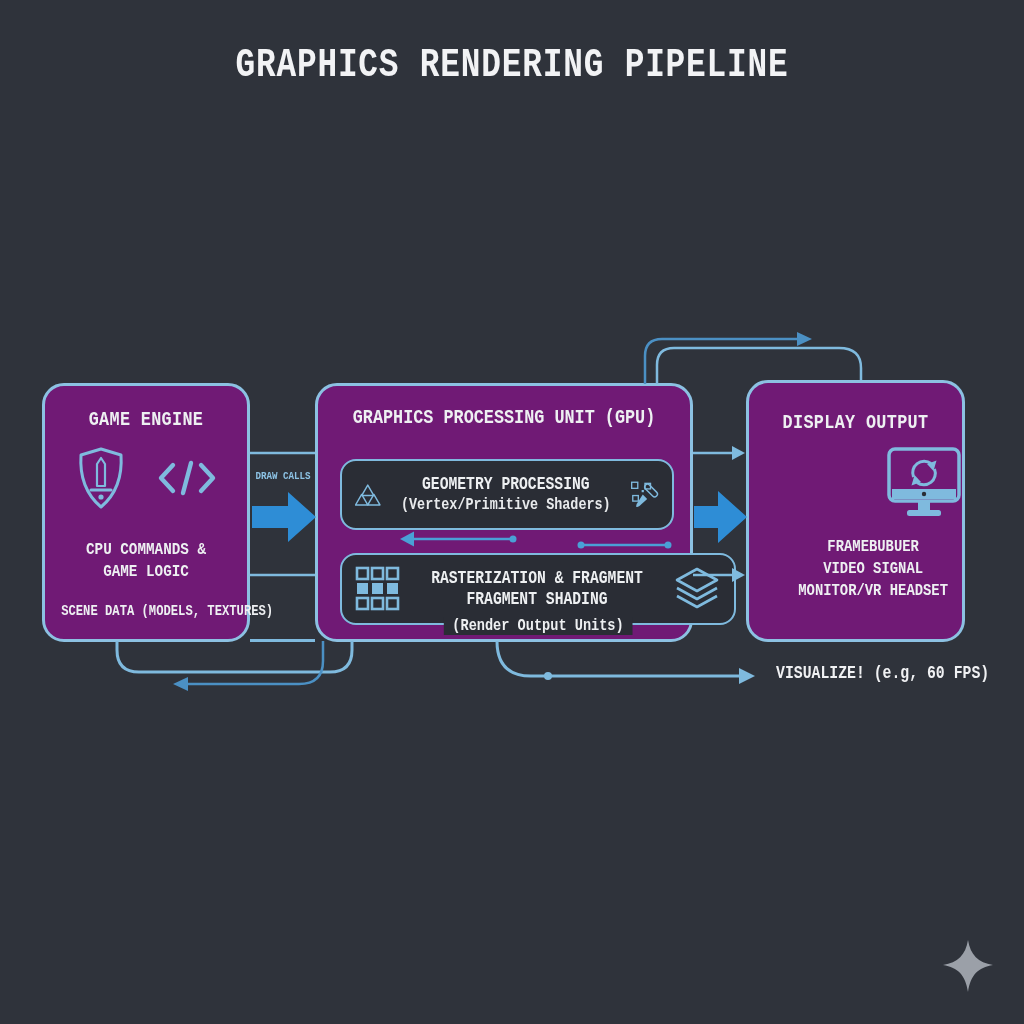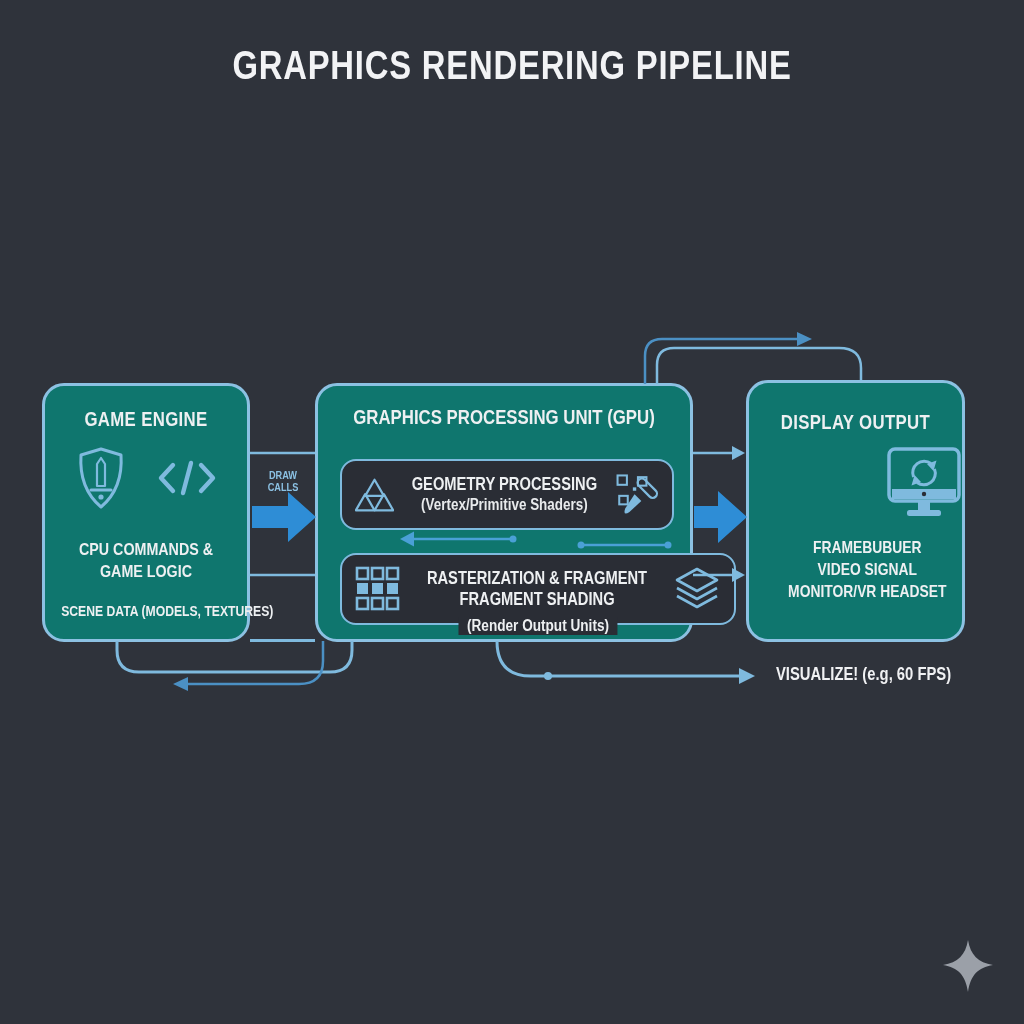--- a/index.html
+++ b/index.html
@@ -1,32 +1,32 @@
 <!DOCTYPE html>
 <html><head>
 <meta charset="utf-8">
 <style>
   html,body{margin:0;padding:0;background:#24272e;}
   .stage{
     position:relative;width:1024px;height:1024px;overflow:hidden;
     background:#2f333b;
-    font-family:Liberation Sans, sans-serif;
+    font-family:Liberation Mono, monospace;
     color:#eef0f2;
   }
   .cx{transform:scaleX(.84);transform-origin:center center;white-space:nowrap;}
   .cx-left{transform:scaleX(.8);transform-origin:left center;white-space:nowrap;}
 
   .page-title{
     position:absolute;top:42px;left:0;width:100%;text-align:center;
     font-size:41px;font-weight:700;letter-spacing:1px;color:#f2f3f5;
     transform:scaleX(.8);
   }
 
   .box{
-    position:absolute;box-sizing:border-box;background:#0f766e;
+    position:absolute;box-sizing:border-box;background:#701a75;
     border:3px solid #8cc1e2;border-radius:22px;z-index:1;
     display:flex;flex-direction:column;align-items:center;
   }
   .box-game{left:42px;top:383px;width:208px;height:259px;}
   .box-gpu{left:315px;top:383px;width:378px;height:259px;display:block;}
   .box-display{left:746px;top:380px;width:219px;height:262px;align-items:flex-end;}
 
   .box-title{margin-top:22px;width:100%;text-align:center;
     font-size:20px;font-weight:700;letter-spacing:.4px;}
   .icon-row{display:flex;align-items:center;gap:32px;margin-top:14px;height:66px;}

